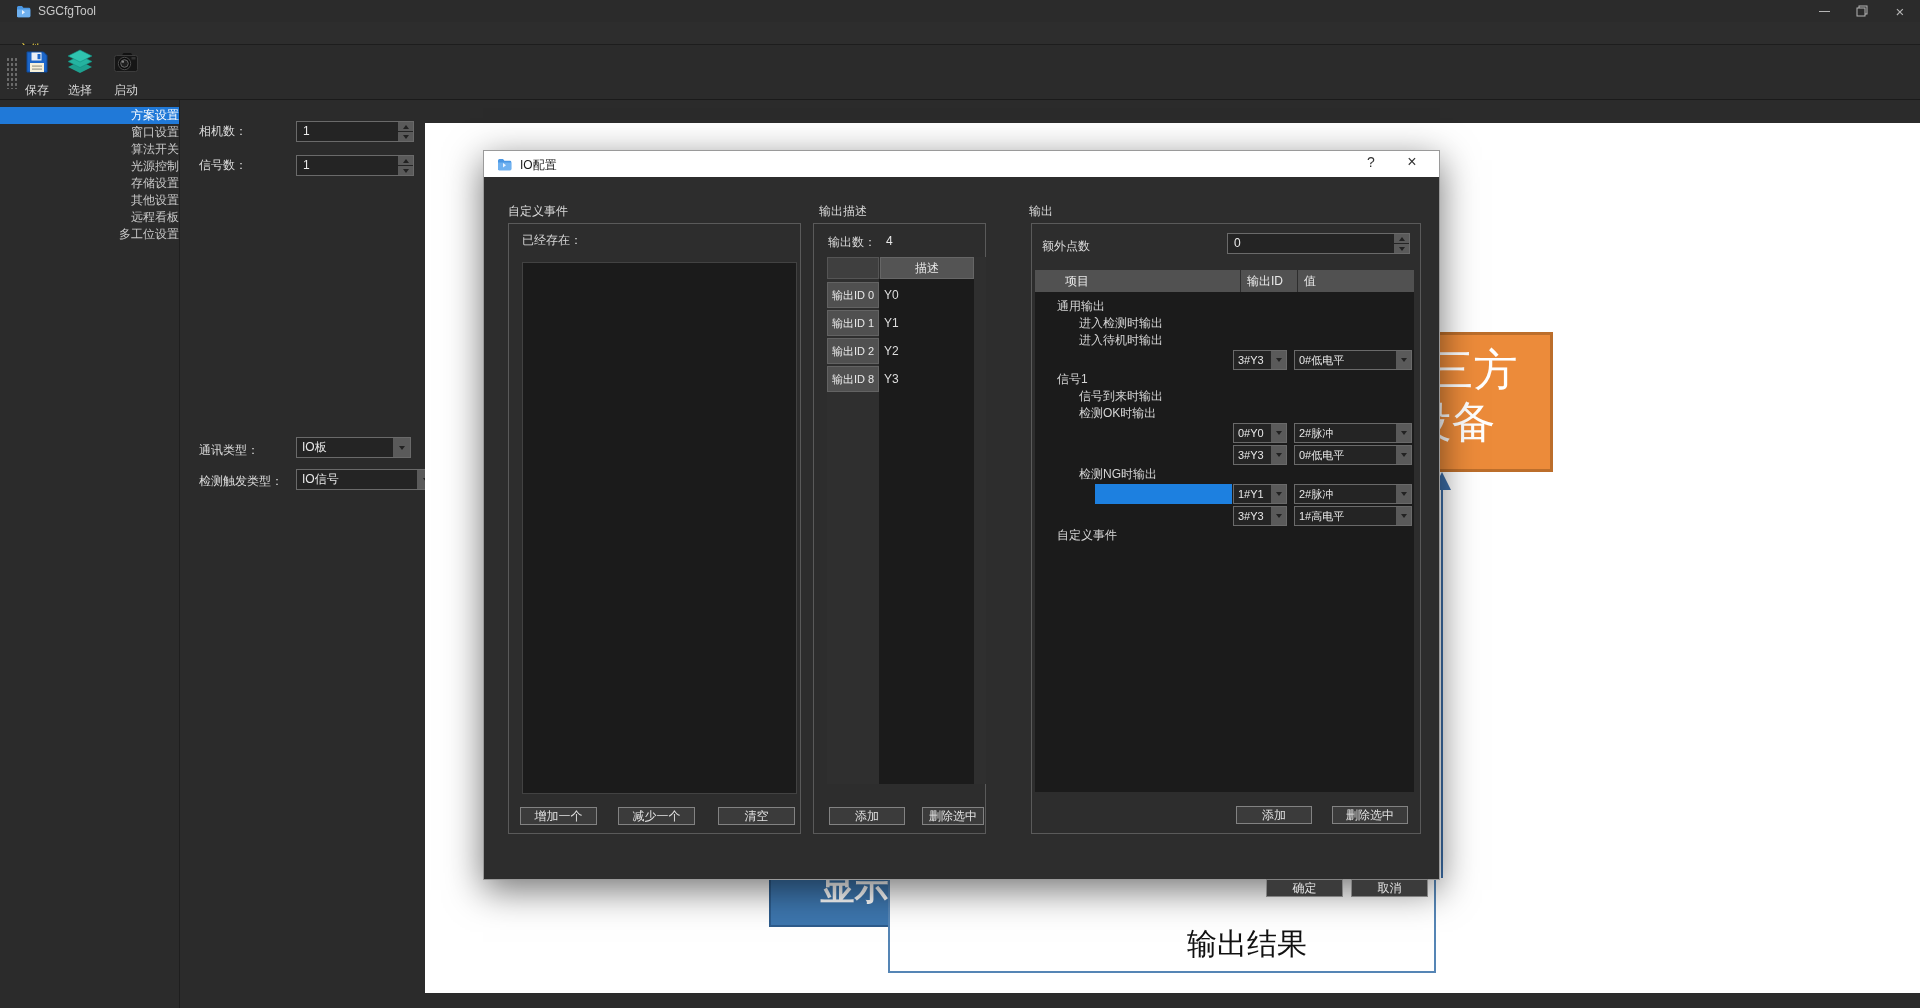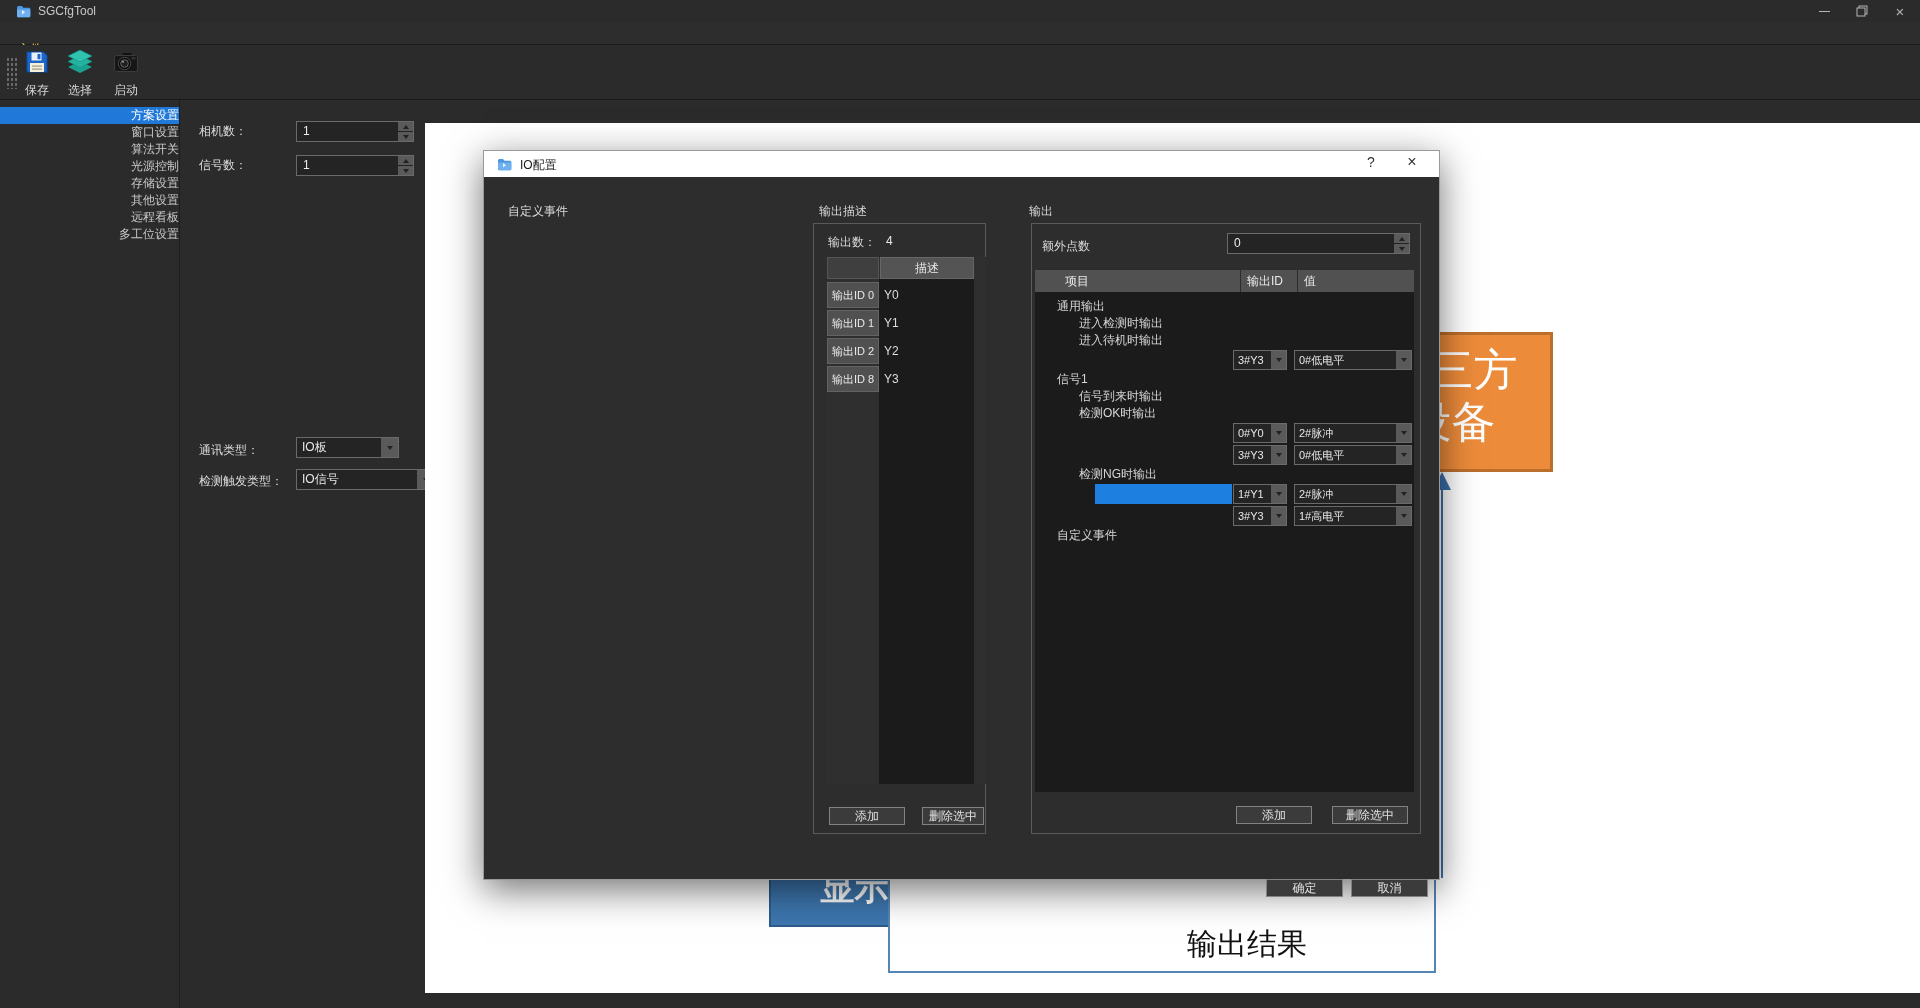--- a/index.html
+++ b/index.html
@@ -207,21 +207,21 @@
       <div class="spin-btns">
           <div class="sbtn">
             <div class="tri-up"></div>
           </div>
           <div class="sbtn">
             <div class="tri-down"></div>
           </div>
         </div>
     </div>
     <span class="fieldlabel" style="left:18px;top:342px;">通讯类型：</span>
-    <div class="combo" style="left:115px;top:337px;width:103px;height:21px;">
+    <div class="combo" style="left:115px;top:337px;width:115px;height:21px;">
       <span class="combo-text">IO板</span>
       <div class="combo-btn">
           <div class="tri-down"></div>
         </div>
     </div>
     <span class="fieldlabel" style="left:18px;top:373px;">检测触发类型：</span>
     <div class="combo" style="left:115px;top:369px;width:139px;height:21px;">
       <span class="combo-text">IO信号</span>
       <div class="combo-btn">
           <div class="tri-down"></div>
@@ -254,20 +254,27 @@
       <span class="dlg-title">IO配置</span>
       <div class="dlg-help">?</div>
       <div class="dlg-close">×</div>
     </div>
 
     <div class="dlg-body">
       <span class="sec-label" style="left:24px;">自定义事件</span>
       <span class="sec-label" style="left:335px;">输出描述</span>
       <span class="sec-label" style="left:545px;">输出</span>
 
+      <div class="group" style="left:24px;width:293px;">
+        <span class="existing-lbl">已经存在：</span>
+        <div class="black-list"></div>
+        <div class="dlg-btn" style="left:11px;top:583px;width:77px;">增加一个</div>
+        <div class="dlg-btn" style="left:109px;top:583px;width:77px;">减少一个</div>
+        <div class="dlg-btn" style="left:209px;top:583px;width:77px;">清空</div>
+      </div>
 
       <div class="group" style="left:329px;width:173px;">
         <span class="count-lbl">输出数：</span>
         <span class="count-val">4</span>
         <div class="t2">
           <div class="t2-data"></div>
           <div class="t2-corner"></div>
           <div class="t2-colhdr">描述</div>
           <div class="t2-rowhdr" style="top:25px;">输出ID 0</div>
           <div class="t2-cell" style="top:25px;">Y0</div>

